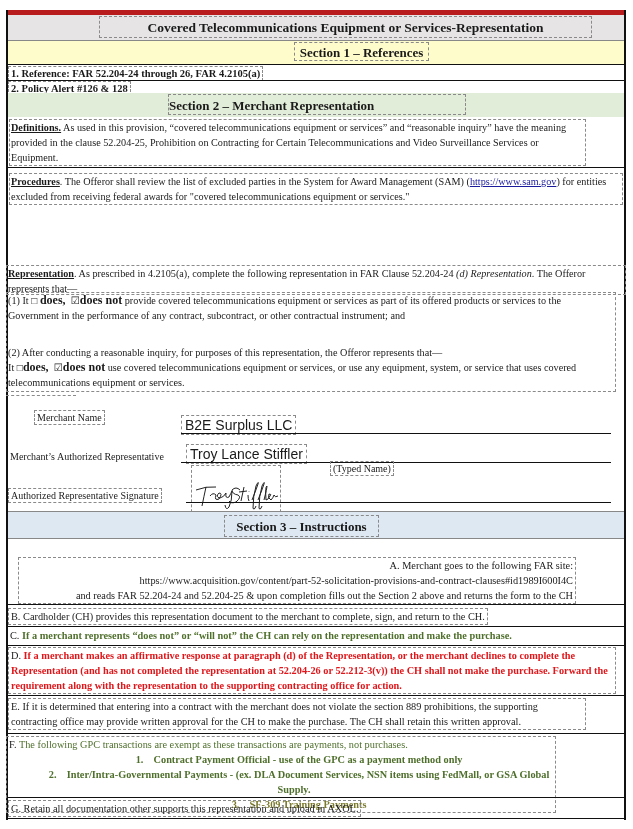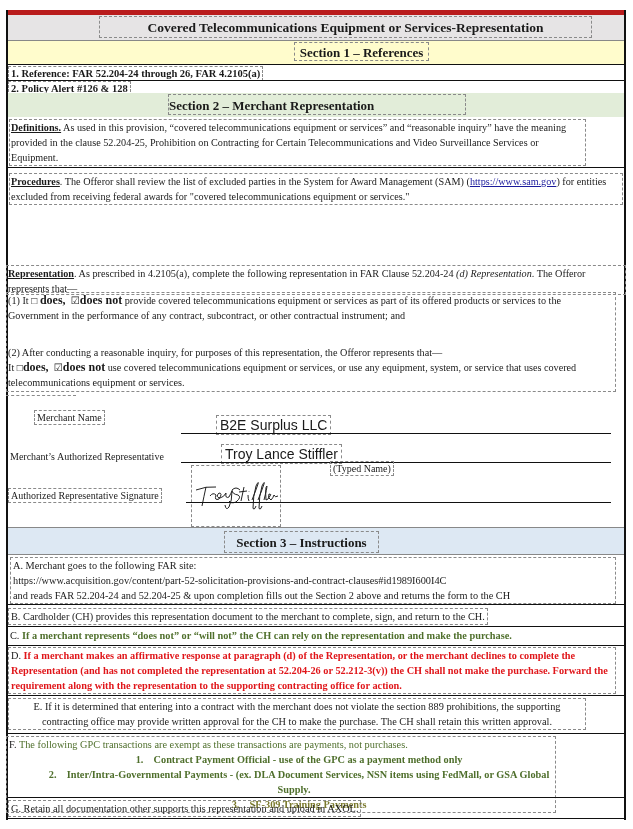--- a/index.html
+++ b/index.html
@@ -19,22 +19,22 @@
             font-weight:bold; font-size:13px; text-align:center; line-height:19px;margin-left:44px; }
   .ref { font-size:10.5px; font-weight:bold; line-height:13px; padding:0 2px; white-space:nowrap; }
   .s2-band { top:83px; height:24px; background:#e2edd9; }
   .s2-box { position:absolute; left:160px; top:1px; width:298px; height:21px;
             font-weight:bold; font-size:13px; text-align:left; line-height:21px; }
   .para { font-size:10.2px; line-height:15px; padding:0 1px; }
   .para u { font-weight:bold; }
   .bigck { font-size:12px; font-weight:bold; }
   .sig-label { font-size:10px; line-height:13px; padding:0 2px; white-space:nowrap; }
   .sig-val { font-family:"Liberation Sans", "DejaVu Sans", sans-serif; font-size:14px;
-             line-height:18px; padding:0 3px; white-space:nowrap;margin-left:35px; }
-  .s3-band { top:517px; height:28px; background:#dde8f3; border-top:1px solid #888; border-bottom:1px solid #888;}
+             line-height:18px; padding:0 3px; white-space:nowrap; }
+  .s3-band { top:501px; height:28px; background:#dde8f3; border-top:1px solid #888; border-bottom:1px solid #888;}
   .s3-box { position:absolute; left:216px; top:3px; width:155px; height:22px;
             font-weight:bold; font-size:13px; text-align:center; line-height:22px; }
   .instr { font-size:10.3px; line-height:15px; padding:0 2px; }
   .green { color:#4f6f2c; font-weight:bold; }
   .red { color:#e0161a; font-weight:bold; }
   .olive { color:#7b7a2e; font-weight:bold; }
   ol.gpc { margin:0; padding:0; list-style:none;text-align:center; }
   ol.gpc li { padding-left:26px; }
   ol.gpc li .num { display:inline-block; width:28px; }
   a.lnk { color:#1a1a9c; text-decoration:underline; }
@@ -103,41 +103,41 @@
       <path d="M4 24 Q14 20 24 21 M14 21 Q12 30 10 40 M18 30 q3 -4 6 -1 q-2 6 3 4 q4 -6 0 -6 q-4 4 1 5 q4 -1 6 -5 q-1 6 3 4 q2 -4 3 -6 q0 10 -3 16 q-3 4 -4 -2" fill="none" stroke="#222" stroke-width="1"></path>
       <path d="M48 24 q-4 -4 -8 0 q0 4 6 5 q4 2 -2 7 q-5 2 -7 -1 M52 21 l-3 14 M47 26 l8 -1 M56 29 q0 4 1 6 M57 25 l0 0.5 M60 34 q4 -10 6 -16 q1 -4 -2 2 q-3 10 -3 22 q1 3 3 -2 M66 34 q4 -10 6 -16 q1 -4 -2 2 q-3 10 -3 22 q1 3 3 -2 M72 34 q3 -12 3 -14 q-2 0 -1 14 q2 0 4 -4 q2 -2 -1 -2 q-2 4 2 6 q2 -2 3 -5 q1 3 4 1" fill="none" stroke="#222" stroke-width="1"></path>
     </svg>
   </div>
   <div class="abs" style="left:178px; top:492px; width:425px; border-top:1.5px solid #111;"></div>
 
   <div class="band s3-band">
     <div class="s3-box dash">Section 3 – Instructions</div>
   </div>
 
-  <div class="abs dash instr" style="left:2px; top:547px; width:606px;">
+  <div class="abs dash instr" style="left:10px; top:547px; width:558px;text-align:right;">
     <div>A. Merchant goes to the following FAR site:</div>
     <div>https://www.acquisition.gov/content/part-52-solicitation-provisions-and-contract-clauses#id1989I600I4C</div>
     <div>and reads FAR 52.204-24 and 52.204-25 &amp; upon completion fills out the Section 2 above and returns the form to the CH</div>
   </div>
   <div class="hline" style="top:594px;"></div>
 
   <div class="abs dash instr" style="left:0; top:598px;">B. Cardholder (CH) provides this representation document to the merchant to complete, sign, and return to the CH.</div>
   <div class="hline" style="top:616px;"></div>
 
   <div class="abs instr" style="left:0; top:618px; white-space:nowrap;">
     <span>C. </span><span class="green">If a merchant represents “does not” or “will not” the CH can rely on the representation and make the purchase.</span>
   </div>
   <div class="hline" style="top:635px;"></div>
 
   <div class="abs dash instr" style="left:0; top:637px; width:608px;">
     <span>D. </span><span class="red">If a merchant makes an affirmative response at paragraph (d) of the Representation, or the merchant declines to complete the Representation (and has not completed the representation at 52.204-26 or 52.212-3(v)) the CH shall not make the purchase. Forward the requirement along with the representation to the supporting contracting office for action.</span>
   </div>
   <div class="hline" style="top:685px;"></div>
 
-  <div class="abs dash instr" style="left:0; top:688px; width:578px;text-align:center;">E. If it is determined that entering into a contract with the merchant does not violate the section 889 prohibitions, the supporting contracting office may provide written approval for the CH to make the purchase. The CH shall retain this written approval.</div>
+  <div class="abs dash instr" style="left:0; top:688px; width:578px;">E. If it is determined that entering into a contract with the merchant does not violate the section 889 prohibitions, the supporting contracting office may provide written approval for the CH to make the purchase. The CH shall retain this written approval.</div>
   <div class="hline" style="top:723px;"></div>
 
   <div class="abs dash instr" style="left:-2px; top:726px; width:550px;">
     <div><span>F. </span><span class="green" style="font-weight:normal;">The following GPC transactions are exempt as these transactions are payments, not purchases.</span></div>
     <ol class="gpc">
       <li class="green"><span class="num">1.</span><span>Contract Payment Official - use of the GPC as a payment method only</span></li>
       <li class="green"><span class="num">2.</span><span>Inter/Intra-Governmental Payments - (ex. DLA Document Services, NSN items using FedMall, or GSA Global Supply.</span></li>
       <li class="olive"><span class="num">3.</span><span>SF-309 Training  Payments</span></li>
     </ol>
   </div>

